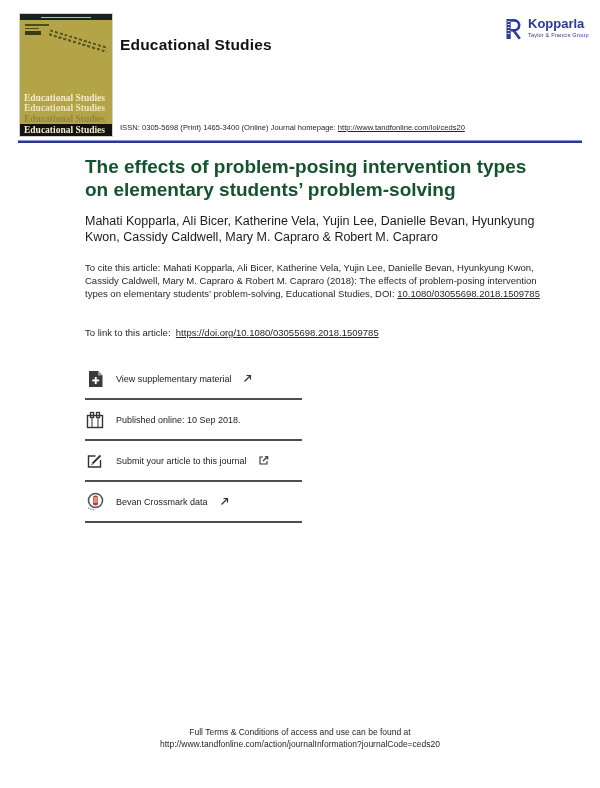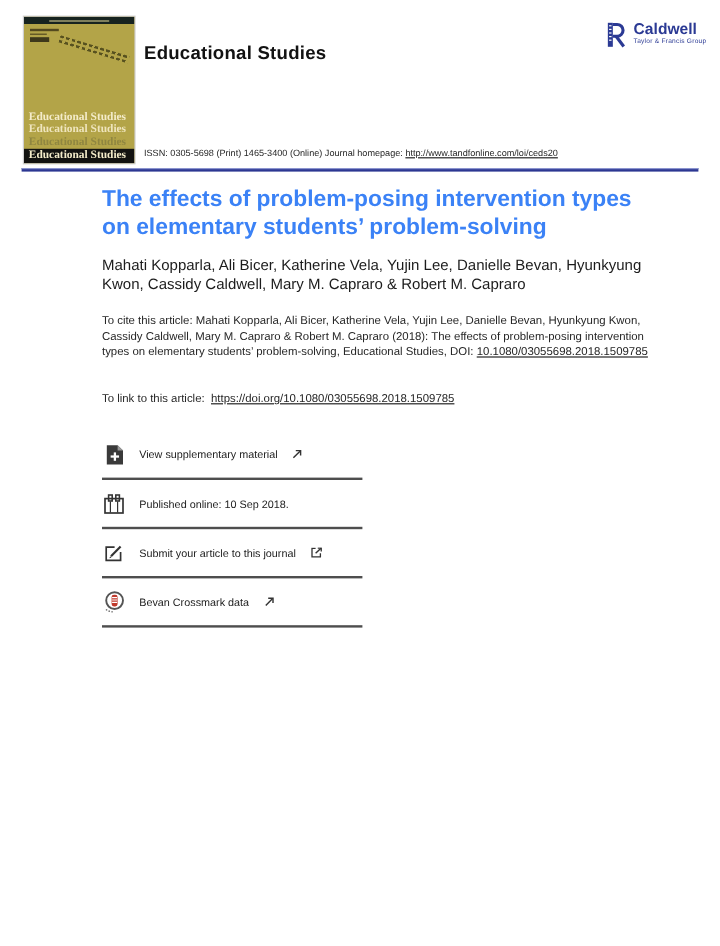--- a/index.html
+++ b/index.html
@@ -55,21 +55,21 @@
   .issn-line .url { text-decoration:underline; }
 
   .rule {
     position:absolute; left:18px; top:140px; width:564px; height:3px;
     background:#2c3792; border-top:1px solid #8b94cf;
   }
 
   
   .article-title {
     position:absolute; left:85px; top:155px; width:462px;
-    font-size:19px; line-height:23px; font-weight:bold; color:#3b82f6;
+    font-size:19px; line-height:23px; font-weight:bold; color:#14532d;
   }
   .authors {
     position:absolute; left:85px; top:213px; width:472px;
     font-size:12.5px; line-height:16px; color:#1c1c1c;
   }
   .cite {
     position:absolute; left:85px; top:261px; width:460px;
     font-size:9.5px; line-height:13px; color:#262626;
   }
   .cite .lbl, .link-line .lbl { font-weight:normal; }
@@ -125,21 +125,21 @@
       <rect x="1.6" y="4" width="2" height="1" fill="#fff"></rect>
       <rect x="1.6" y="7" width="2" height="1" fill="#fff"></rect>
       <rect x="1.6" y="10" width="2" height="1" fill="#fff"></rect>
       <rect x="1.6" y="13" width="2" height="1" fill="#fff"></rect>
       <rect x="1.6" y="16" width="2" height="1" fill="#fff"></rect>
       <path d="M4.7 3.4 h3.6 a4.9 4.9 0 0 1 0 9.8 h-3.6" fill="none" stroke="#2b3a94" stroke-width="2.6"></path>
       <line x1="7.2" y1="13" x2="13.8" y2="21.8" stroke="#2b3a94" stroke-width="2.6"></line>
     </svg>
   </span>
   <span class="logo-text">
-    <div class="name">Caldwell</div>
+    <div class="name">Kopparla</div>
     <div class="tagline">Taylor &amp; Francis Group</div>
   </span>
 </div>
 
 <div class="issn-line"><span>ISSN: 0305-5698 (Print) 1465-3400 (Online) Journal homepage: </span><span class="url">http://www.tandfonline.com/loi/ceds20</span></div>
 
 <div class="rule"></div>
 
 <div class="article-title">The effects of problem-posing intervention types on elementary students’ problem-solving</div>
 
@@ -219,13 +219,15 @@
       <svg width="9" height="9" viewBox="0 0 9 9">
           <line x1="1.5" y1="7.5" x2="7" y2="2" stroke="#333" stroke-width="1.2"></line>
           <polyline points="3.5,1.5 7.5,1.5 7.5,5.5" fill="none" stroke="#333" stroke-width="1.2"></polyline>
         </svg>
     </span>
   </div>
 
 </div>
 
 <div class="footer">
+  <div>Full Terms &amp; Conditions of access and use can be found at</div>
+  <div>http://www.tandfonline.com/action/journalInformation?journalCode=ceds20</div>
 </div>
 
 </body></html>

